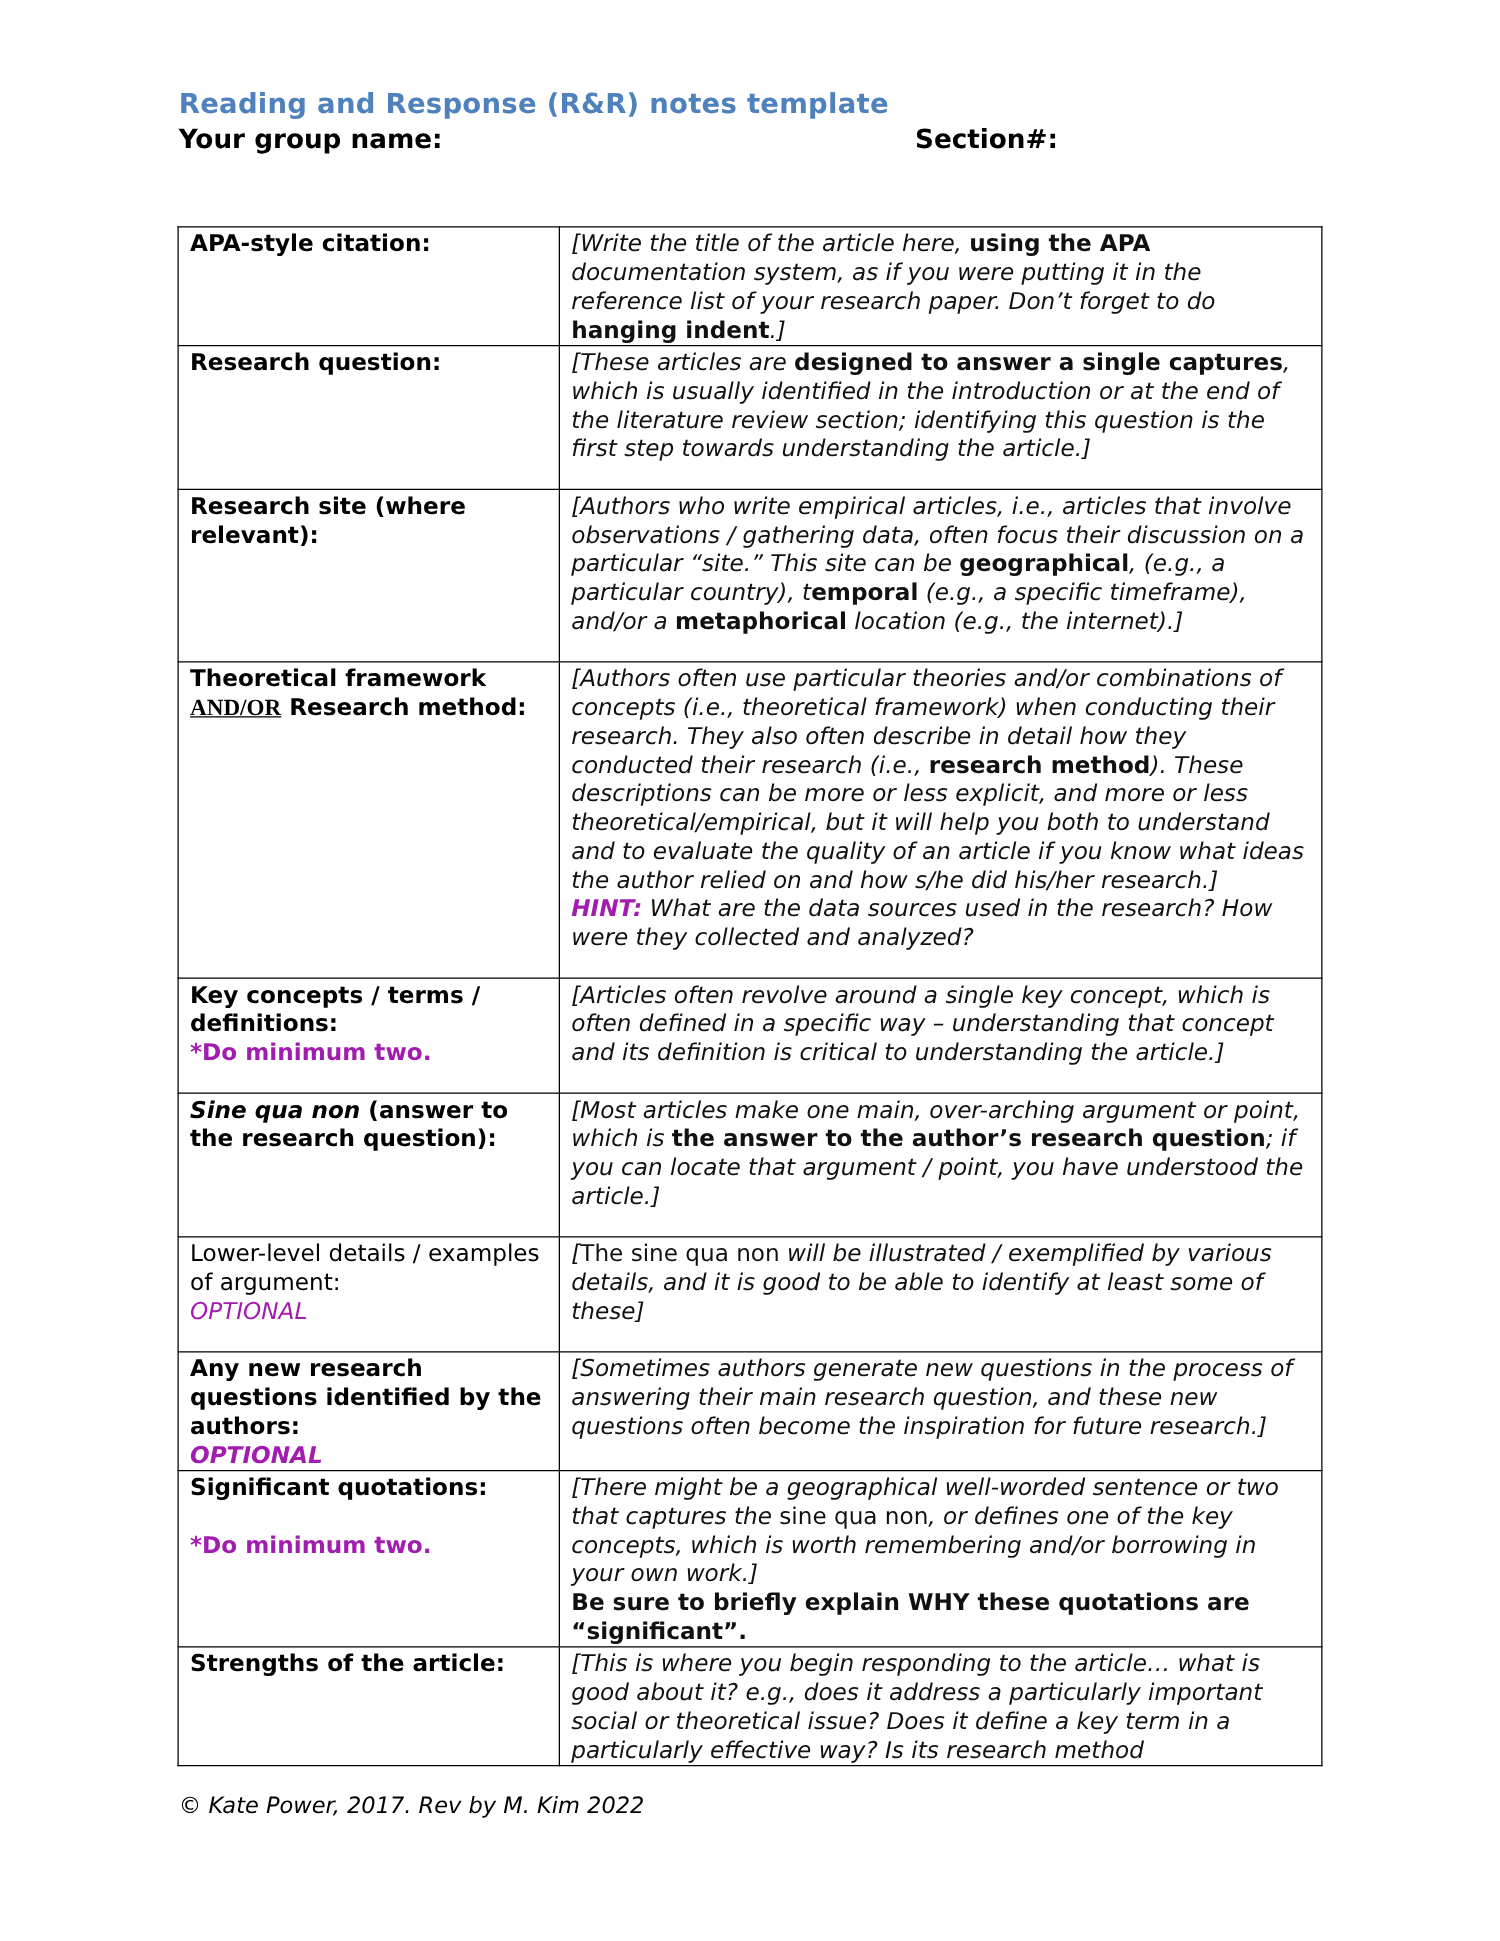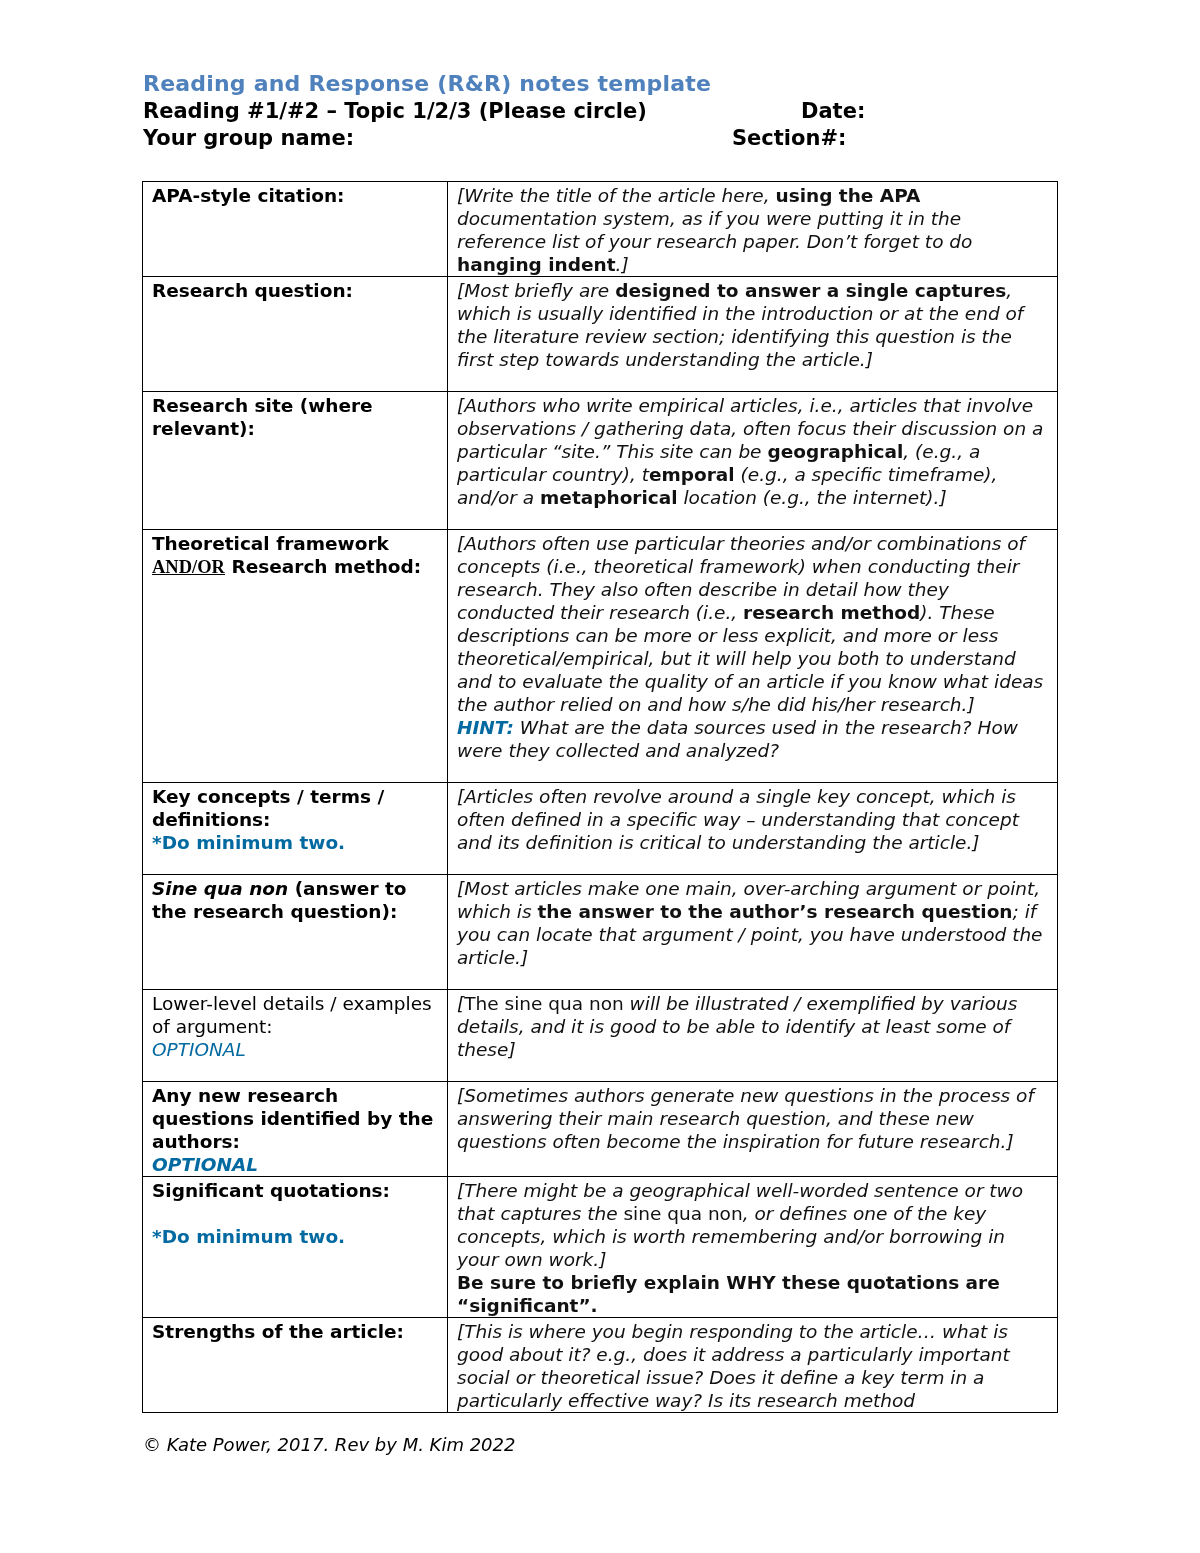--- a/index.html
+++ b/index.html
@@ -9,54 +9,50 @@
     .title { color: #4f81bd; font-weight: bold; font-size: 22px; line-height: 28px; letter-spacing: 0.2px; }
     .hline { font-weight: bold; font-size: 21px; line-height: 27px; position: relative; height: 27px; }
     .hline .right { position: absolute; top: 0; }
     table.rr { position: absolute; left: 142px; top: 181px; width: 916px; border-collapse: collapse; table-layout: fixed; }
     table.rr td { border: 1.5px solid #000; vertical-align: top; padding: 2px 9px 0 9px; font-size: 18.5px; line-height: 23px; }
     table.rr td.label { width: 286px; font-weight: bold; }
     table.rr td.label.plain { font-weight: normal; }
     table.rr td.desc { font-style: italic; color: #111; }
     .b { font-weight: bold; }
     .n { font-style: normal; }
-    .red { color: #0369a1; }
+    .red { color: #a21caf; }
     .u { text-decoration: underline; font-family: Liberation Serif, serif; }
     .i { font-style: italic; }
     .footer { position: absolute; left: 143px; top: 1433px; font-size: 18px; line-height: 24px; color: #000; font-style: italic; }
   </style>
 </head>
 <body>
 
 <div class="page-header">
   <div class="title">Reading and Response (R&amp;R) notes template</div>
-  <div class="hline">
-    <span>Reading #1/#2 – Topic 1/2/3 (Please circle)</span>
-    <span class="right" style="left:658px;">Date:</span>
-  </div>
   <div class="hline">
     <span>Your group name:</span>
     <span class="right" style="left:589px;">Section#:</span>
   </div>
 </div>
 
 <table class="rr">
 
   <tbody>
       <tr style="height:92px;">
     <td class="label">APA-style citation:</td>
     <td class="desc">
       <span>[Write the title of the article here, </span><span class="b n">using the APA</span><span> documentation system, as if you were putting it in the reference list of your research paper. Don’t forget to do </span><span class="b n">hanging indent</span><span>.]</span>
     </td>
   </tr>
 
   <tr style="height:115px;">
     <td class="label">Research question:</td>
     <td class="desc">
-      <span>[Most briefly are </span><span class="b n">designed to answer a single captures</span><span>, which is usually identified in the introduction or at the end of the literature review section; identifying this question is the first step towards understanding the article.]</span>
+      <span>[These articles are </span><span class="b n">designed to answer a single captures</span><span>, which is usually identified in the introduction or at the end of the literature review section; identifying this question is the first step towards understanding the article.]</span>
     </td>
   </tr>
 
   <tr style="height:138px;">
     <td class="label">Research site (where relevant):</td>
     <td class="desc">
       <span>[Authors who write empirical articles, i.e., articles that involve observations / gathering data, often focus their discussion on a particular “site.” This site can be </span><span class="b n">geographical</span><span>, (e.g., a particular country), t</span><span class="b n">emporal</span><span> (e.g., a specific timeframe), and/or a </span><span class="b n">metaphorical</span><span> location (e.g., the internet).]</span>
     </td>
   </tr>
 

